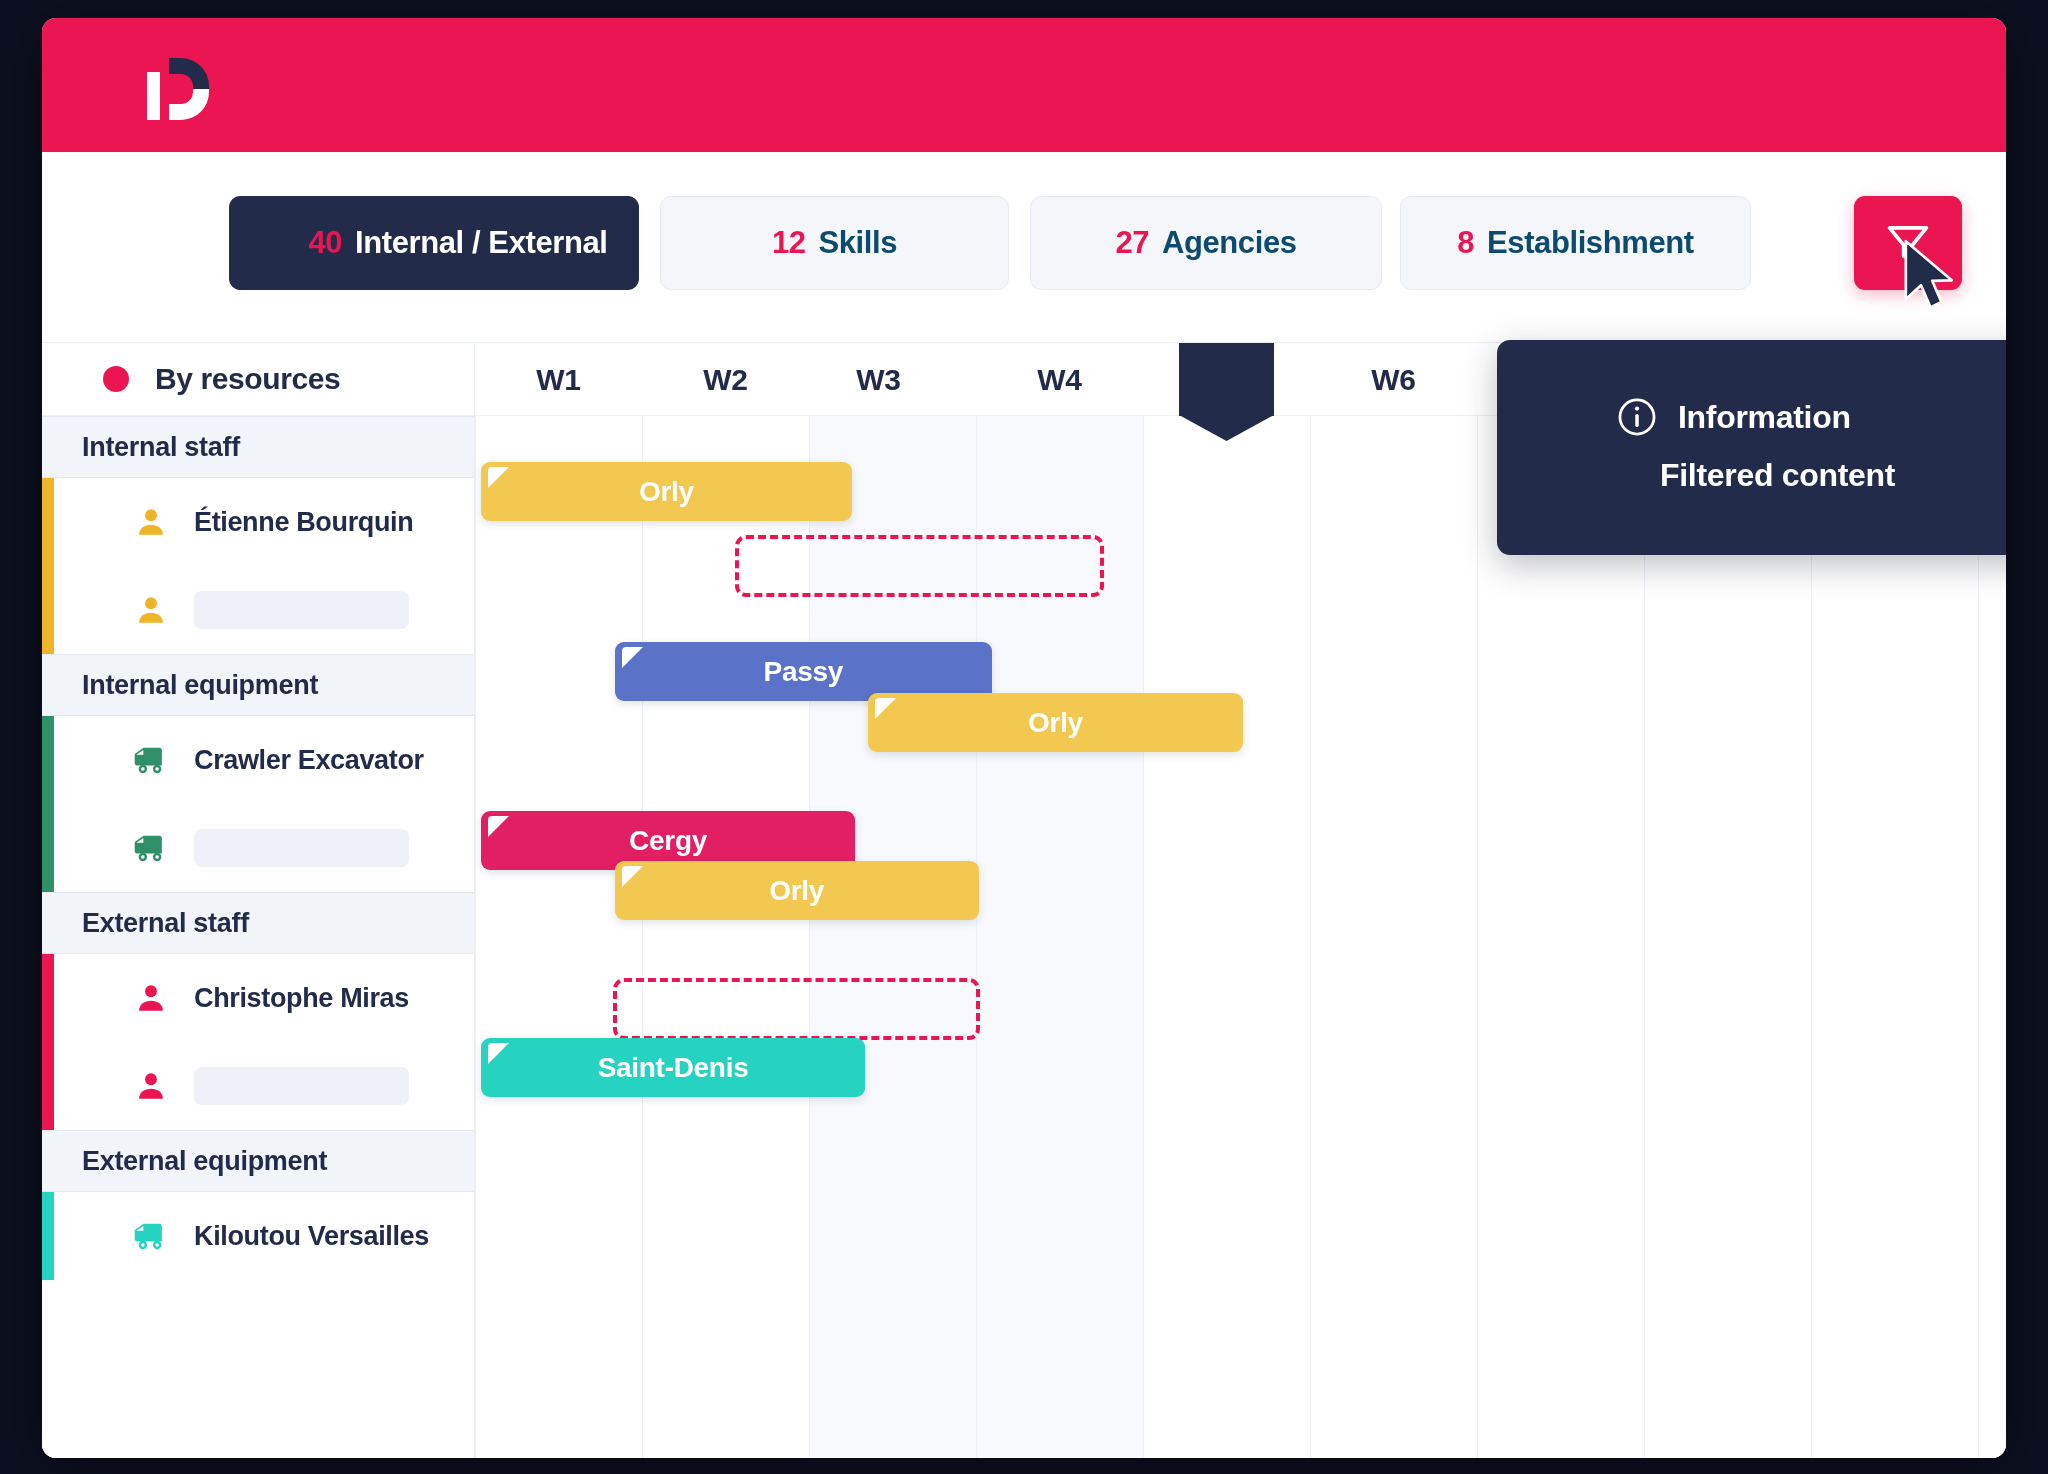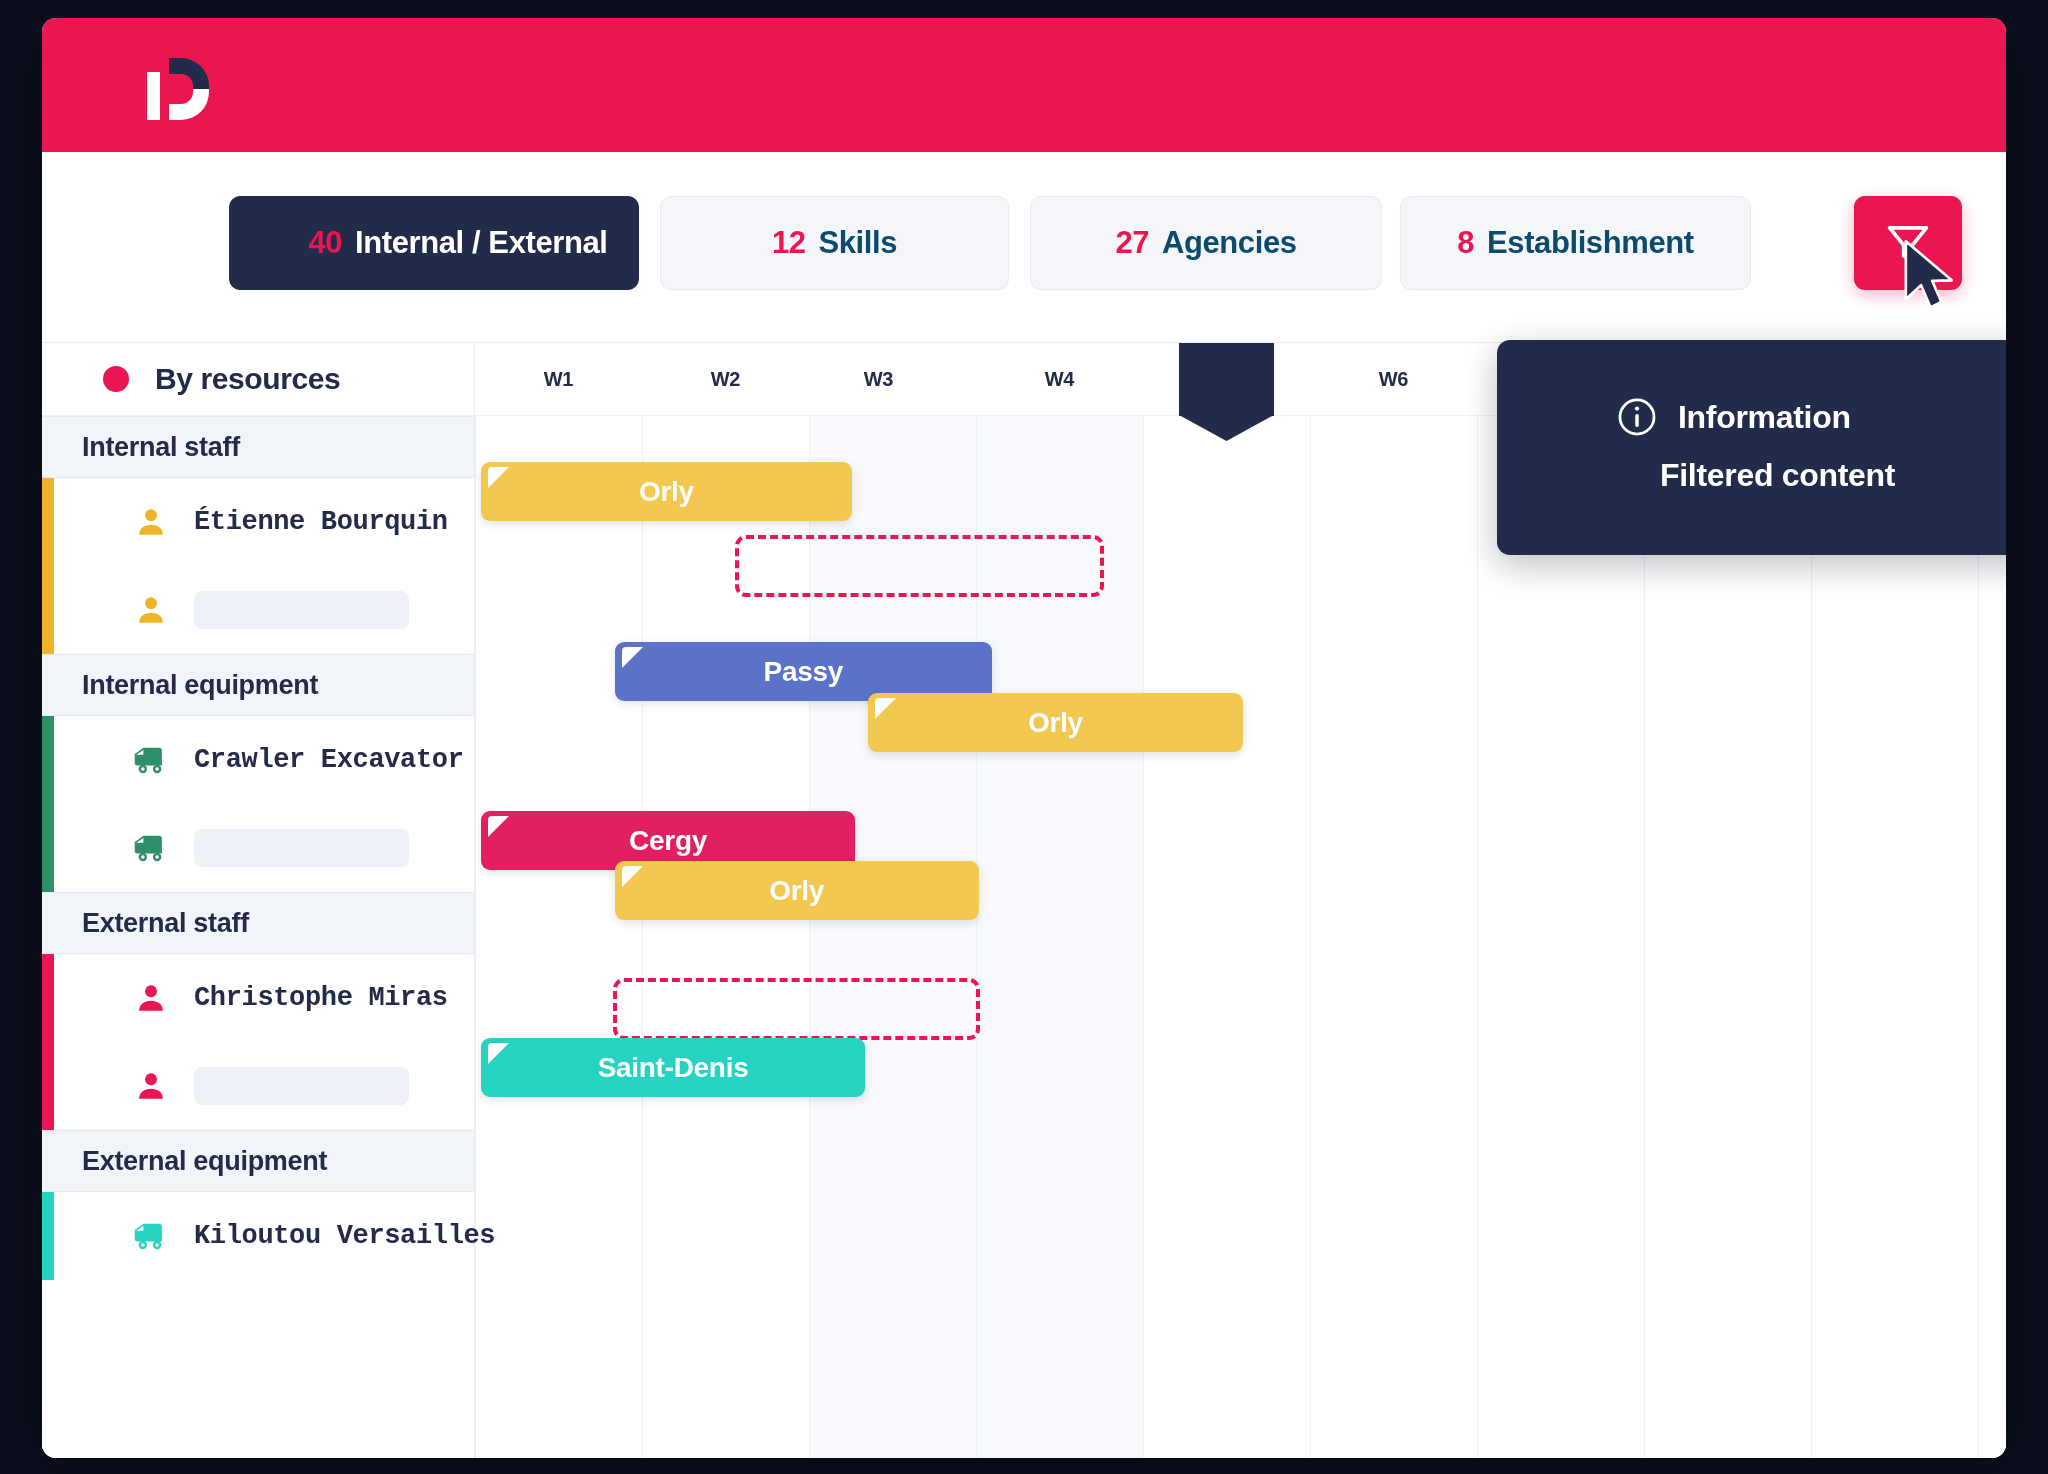--- a/index.html
+++ b/index.html
@@ -119,21 +119,21 @@
   .group-head {
     height: 62px;
     background: #f1f4f9;
     display: flex; align-items: center;
     padding-left: 40px;
     border-top: 1px solid #e4e9f1;
     border-bottom: 1px solid #e4e9f1;
   }
   .group-head .ghl { font-size: 27px; font-weight: 700; color: #222b49; letter-spacing: -.3px; }
 
-  .res-block { position: relative; font-family: Liberation Mono, monospace; }
+  .res-block { position: relative; }
   .res-accent { position: absolute; left: 0; top: 0; width: 12px; height: 100%; }
   .res-row {
     height: 88px;
     display: flex; align-items: center;
     padding-left: 90px; gap: 24px;
   }
   .res-icon { width: 38px; height: 34px; flex: none; display: block; }
   .res-name { font-size: 27px; font-weight: 700; color: #222b49; letter-spacing: -.35px; white-space: nowrap; }
   .res-skeleton { width: 215px; height: 38px; border-radius: 8px; background: #eef1f7; }
 
@@ -147,21 +147,21 @@
   .tl-header {
     position: absolute; left: 0; top: 0;
     width: 100%; height: 73px;
     background: #ffffff;
     border-bottom: 1px solid #eef1f6;
     z-index: 12;
   }
   .week-label {
     position: absolute; top: 0; height: 73px;
     display: flex; align-items: center; justify-content: center;
-    font-size: 20px; font-weight: 700; color: #222b49; letter-spacing: -.2px;
+    font-size: 30px; font-weight: 700; color: #222b49; letter-spacing: -.2px;
     cursor: pointer;
   }
   .week-label.current { color: #ffffff; }
   .week-badge {
     position: absolute; top: 0;
     background: #222b49;
     z-index: 10;
   }
   .week-badge .tip {
     position: absolute; left: 0; bottom: -25px;

